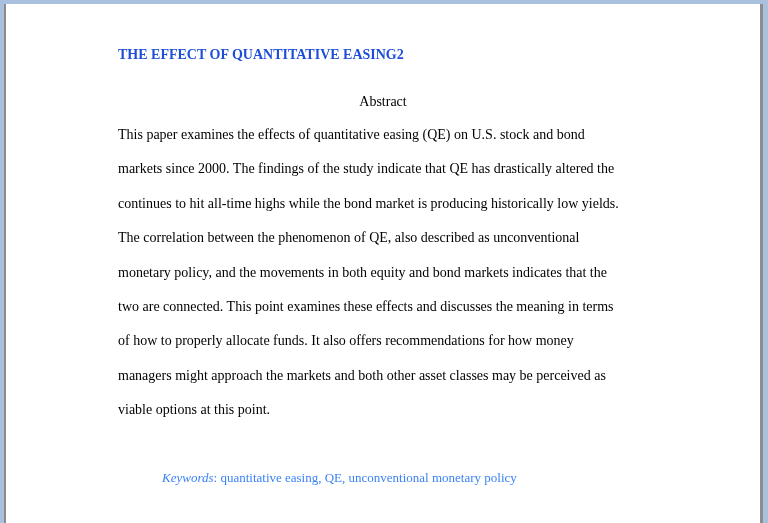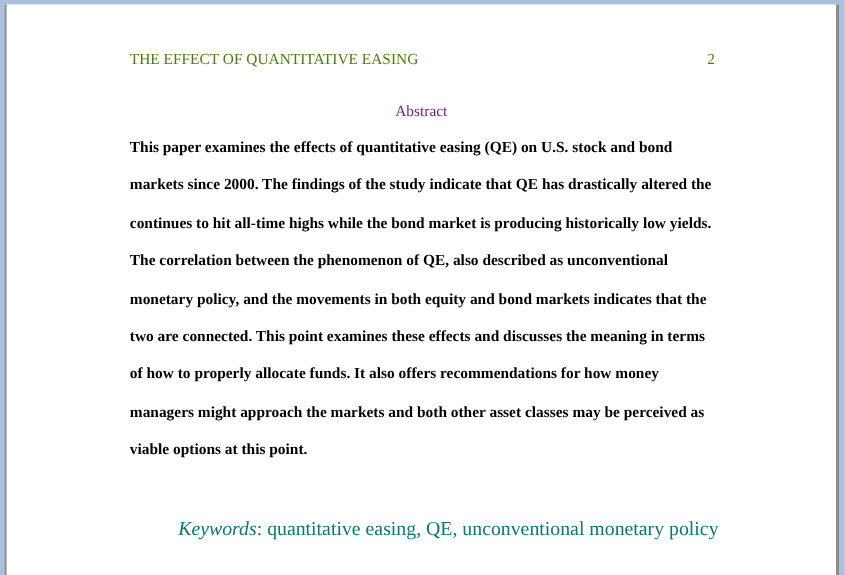--- a/index.html
+++ b/index.html
@@ -13,37 +13,37 @@
     left: 4px; top: 4px;
     width: 759px; height: 530px;
     background: #ffffff;
     border-left: 2px solid #8c8c8c;
     border-right: 3px solid #8c8c8c;
     box-sizing: border-box;
     font-family: "Liberation Serif", serif;
   }
   .header {
     position: absolute; top: 43px; left: 112px; right: 110px;
-    font-size: 14px; color: #4d7c0f;
-    display: flex; justify-content: space-between;
+    font-size: 14px; color: #1d4ed8;
+    display: flex; justify-content: flex-start; font-weight: bold;
   }
   .abstract-title {
     position: absolute; top: 90px; left: 0; right: 0;
-    text-align: center; font-size: 14px; color: #701a75;
+    text-align: center; font-size: 14px; color: #000000;
   }
   .body-text {
     position: absolute; top: 121px; left: 112px; width: 540px;
     font-size: 14px; color: #000;
   }
   .body-text .line {
-    height: 34.4px; line-height: 20px; white-space: nowrap; font-weight: bold;
+    height: 34.4px; line-height: 20px; white-space: nowrap;
   }
   .keywords {
     position: absolute; top: 466px; left: 156px;
-    font-size: 18px; color: #0f766e; white-space: nowrap;
+    font-size: 13px; color: #3b82f6; white-space: nowrap;
   }
   .keywords i { font-style: italic; }
 </style>
 </head>
 <body>
 
 <div class="page">
   <div class="header">
     <span>THE EFFECT OF QUANTITATIVE EASING</span>
     <span>2</span>

